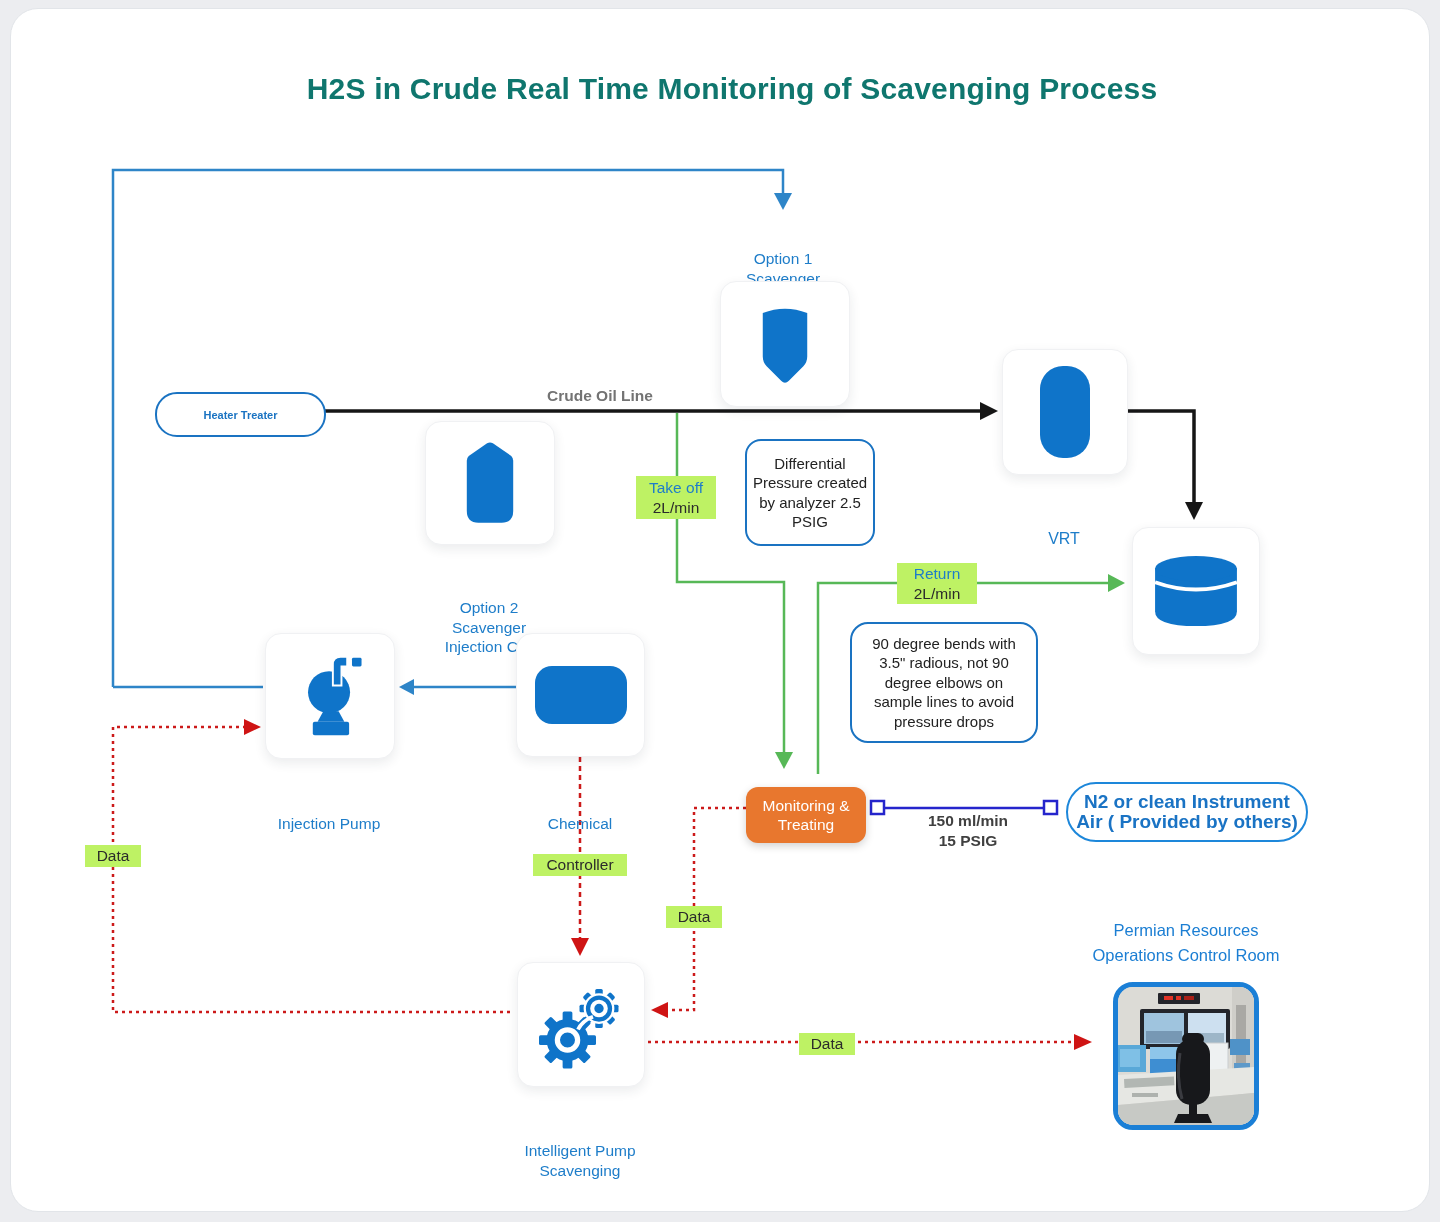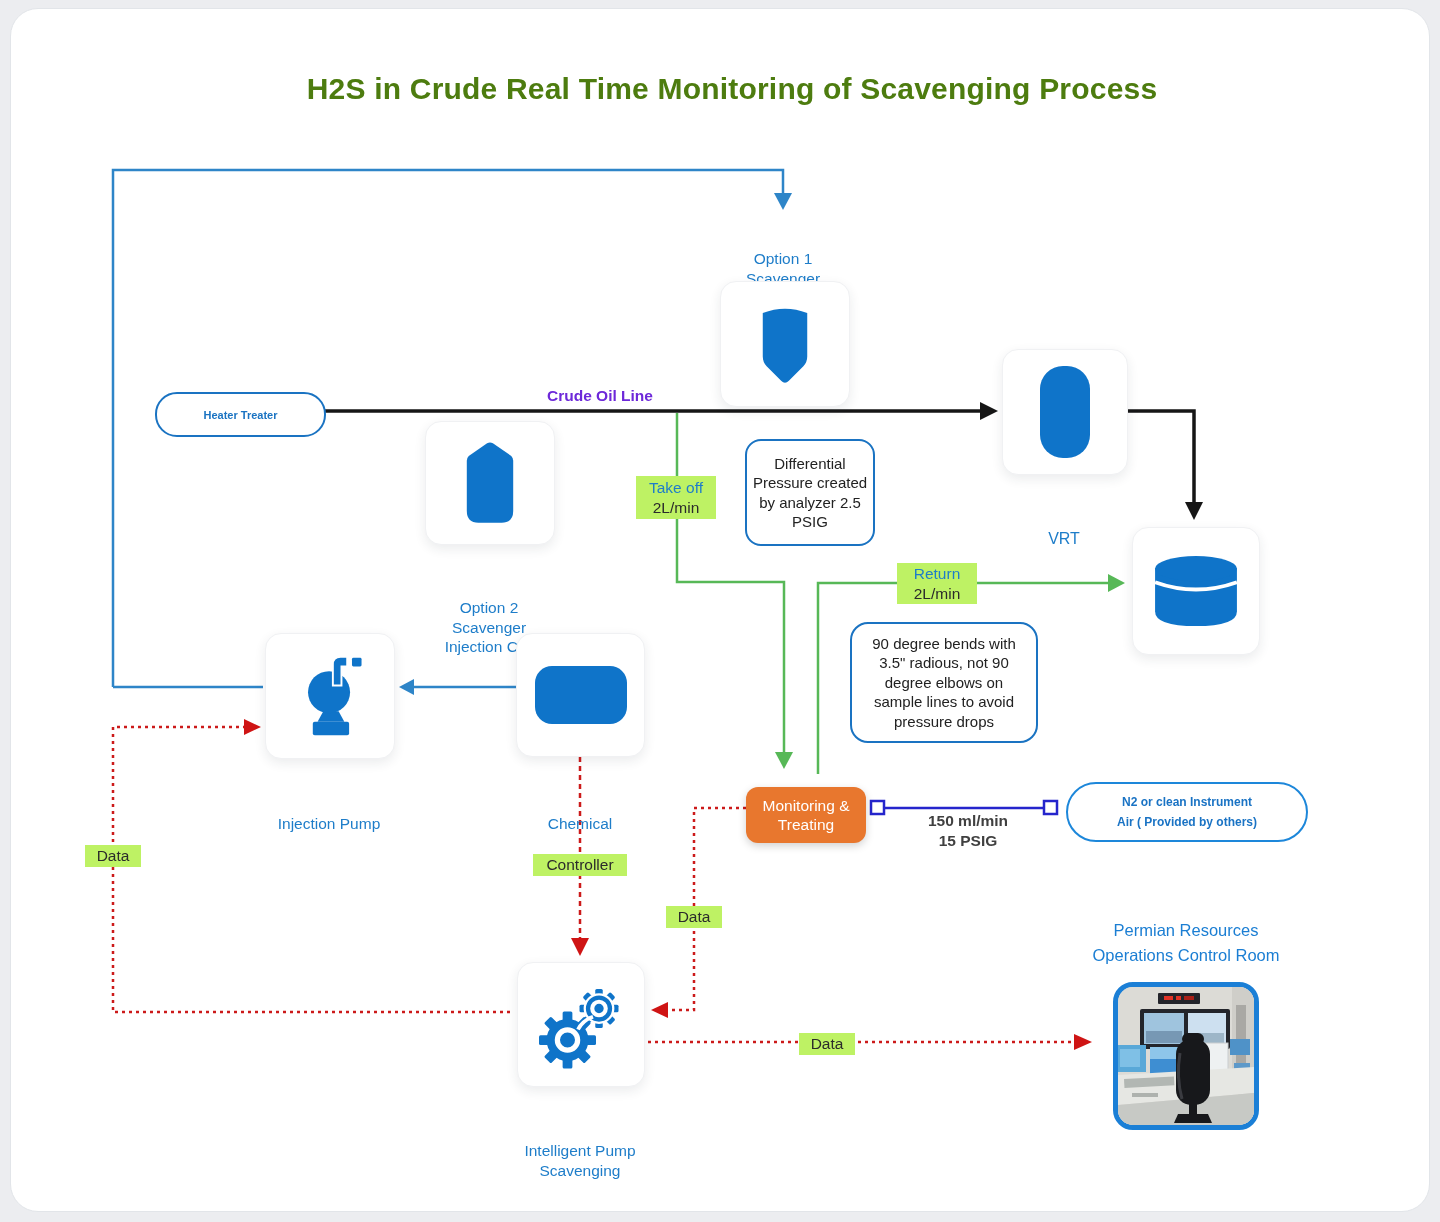--- a/index.html
+++ b/index.html
@@ -13,38 +13,38 @@
   .wire-black path{stroke:#161616;stroke-width:3.5;fill:none;}
   .wire-black polygon{fill:#161616;}
   .wire-green path{stroke:#57b857;stroke-width:2.5;fill:none;}
   .wire-green polygon{fill:#57b857;}
   .wire-red path{stroke:#cc1a1a;stroke-width:2.5;fill:none;stroke-dasharray:3 4;}
   .wire-red.dash path{stroke-dasharray:5 4;}
   .wire-red polygon{fill:#cf1414;}
   .wire-navy path{stroke:#2525cc;stroke-width:2.5;fill:none;}
   .wire-navy rect{fill:#ffffff;stroke:#2525cc;stroke-width:2.5;}
   .title{position:absolute;left:0;right:0;top:72px;text-align:center;font-size:30px;font-weight:700;
-         color:#4d7c0f;letter-spacing:.2px;margin-left:24px;}
+         color:#0f766e;letter-spacing:.2px;margin-left:24px;}
   .card{position:absolute;background:#fff;border:1px solid #f0f1f3;border-radius:16px;
         box-shadow:0 4px 12px rgba(30,40,60,.09);display:flex;align-items:center;justify-content:center;}
   .icon-blue{fill:#0f74c9;}
   .lbl{position:absolute;text-align:center;font-size:15.5px;line-height:19.5px;color:#2b2b2b;}
   .blue{color:#1e7dc9;margin-top:40px;}
   .pre{white-space:pre-line;}
   .bg{background:#bef264;}
   .pill{position:absolute;border:2px solid #1a73c2;border-radius:22px;background:#fff;color:#1a73c2;
         font-weight:700;font-size:11px;display:flex;align-items:center;justify-content:center;}
   .notebox{position:absolute;border:2px solid #1a73c2;border-radius:16px;background:#fff;color:#222;
            font-size:15px;line-height:19.5px;display:flex;align-items:center;justify-content:center;
            text-align:center;}
   .mtbox{position:absolute;background:#e8772e;border-radius:12px;color:#fff;font-size:15.5px;line-height:19px;
          display:flex;align-items:center;justify-content:center;text-align:center;
          box-shadow:0 3px 8px rgba(0,0,0,.18);margin-top:8px;}
   .n2pill{position:absolute;border:2.5px solid #1d87da;border-radius:30px;background:#fff;color:#1a73c4;
-          font-weight:700;font-size:12px;line-height:20.5px;display:flex;align-items:center;
+          font-weight:700;font-size:19px;line-height:20.5px;display:flex;align-items:center;
           justify-content:center;text-align:center;}
   .navylbl{position:absolute;color:#404040;font-weight:700;font-size:15.5px;line-height:20px;text-align:center;}
   .croom{position:absolute;left:1113px;top:982px;width:146px;height:148px;border:5px solid #1b7fd6;
          border-radius:20px;overflow:hidden;background:#d9d8d3;box-sizing:border-box;}
   .croom-title{position:absolute;left:1056px;top:918px;width:260px;text-align:center;color:#1b7ed3;
                font-size:16.5px;line-height:25px;}
 </style>
 </head>
 <body>
 
@@ -118,21 +118,21 @@
 
     <div class="lbl blue pre" style="left:698px;top:209px;width:170px;">Option 1
 Scavenger
 Injection Coil</div>
     <div class="card" style="left:720px;top:281px;width:128px;height:124px;">
       <svg width="58" height="86" viewBox="0 0 60 88">
         <path class="icon-blue" d="M7 12 Q30 3 53 12 L53 57 Q53 63 49 67 L34 82 Q30 86 26 82 L11 67 Q7 63 7 57 Z"></path>
       </svg>
     </div>
 
-    <div class="lbl" style="left:520px;top:386px;width:160px;font-weight:600;color:#6d28d9;">Crude Oil Line</div>
+    <div class="lbl" style="left:520px;top:386px;width:160px;font-weight:600;color:#737373;">Crude Oil Line</div>
 
     <div class="card" style="left:425px;top:421px;width:128px;height:122px;">
       <svg width="58" height="86" viewBox="0 0 60 88">
         <path class="icon-blue" d="M27 3 Q30 1 33 3 L52 16 Q54 18 54 21 L54 73 Q54 85 42 85 L18 85 Q6 85 6 73 L6 21 Q6 18 8 16 Z"></path>
       </svg>
     </div>
     <div class="lbl blue pre" style="left:403px;top:558px;width:172px;">Option 2
 Scavenger
 Injection Coil</div>
 

